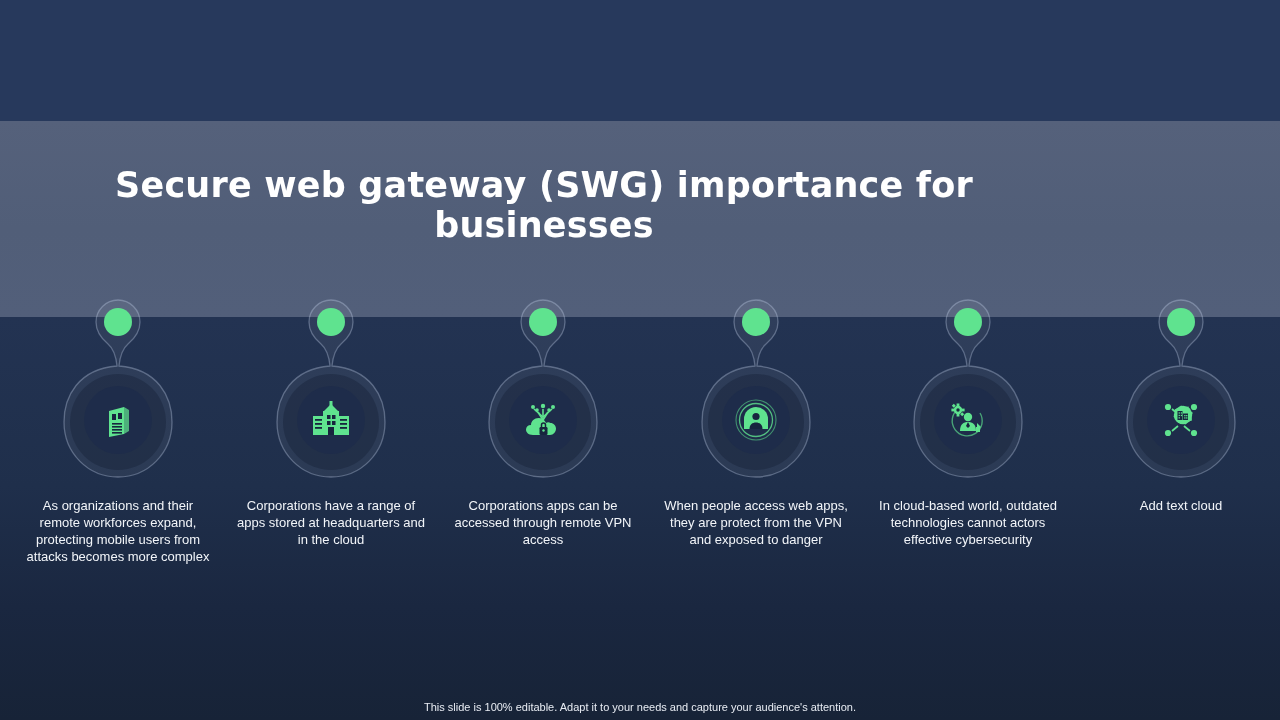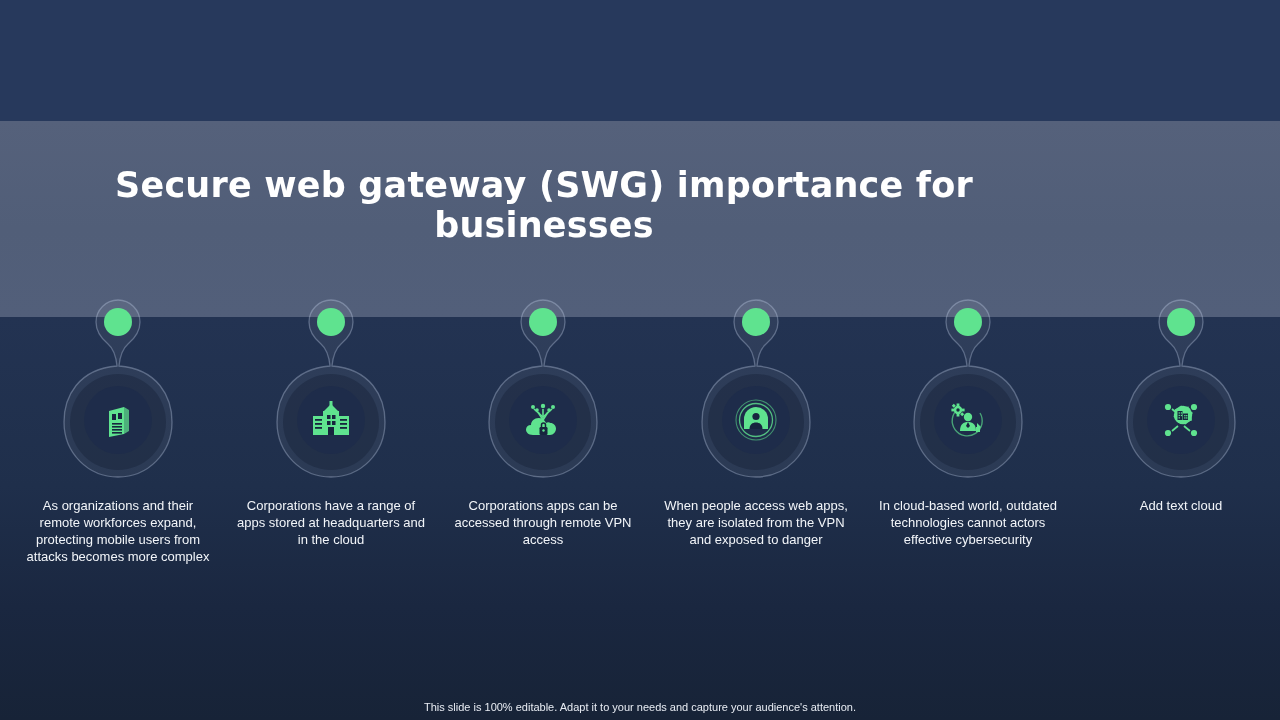--- a/index.html
+++ b/index.html
@@ -240,21 +240,21 @@
         </div>
         <div class="icon-holder">
           <svg width="44" height="44" viewBox="0 0 44 44">
             <circle cx="22" cy="22" r="20" fill="none" stroke="#5fe38f" stroke-width="1.1" opacity="0.55"></circle>
             <circle cx="22" cy="22" r="16.5" fill="none" stroke="#5fe38f" stroke-width="1.3" opacity="0.8"></circle>
             <path d="M10 31 L10 21 A12 12 0 0 1 34 21 L34 31 Z" fill="#5fe38f"></path>
             <circle cx="22" cy="18.5" r="3.6" fill="#17253e"></circle>
             <path d="M15.5 31 C15.5 26.5 18.5 24.5 22 24.5 C25.5 24.5 28.5 26.5 28.5 31 Z" fill="#17253e"></path>
           </svg>
         </div>
-        <div class="caption">When people access web apps, they are isolated from the VPN and exposed to danger</div>
+        <div class="caption">When people access web apps, they are protect from the VPN and exposed to danger</div>
       </div>
       <div class="col" style="left: 968px;">
         <div class="pin-wrap">
           <svg class="pin-svg" viewBox="0 0 120 186" xmlns="http://www.w3.org/2000/svg">
             <path d="M60 4 C72 4 82 14 82 26 C82 36 76 43 70 48 C64 53 62 60 61 70 C100 73 114 101 114 126 C114 157 90 181 60 181 C30 181 6 157 6 126 C6 101 20 73 59 70 C58 60 56 53 50 48 C44 43 38 36 38 26 C38 14 48 4 60 4 Z" fill="rgba(255,255,255,0.055)" stroke="rgba(190,205,230,0.36)" stroke-width="1.3"></path>
             <circle cx="60" cy="126" r="48" fill="rgba(12,22,42,0.30)"></circle>
             <circle cx="60" cy="26" r="14" fill="#5fe38f"></circle>
           </svg>
         </div>
         <div class="icon-holder">

